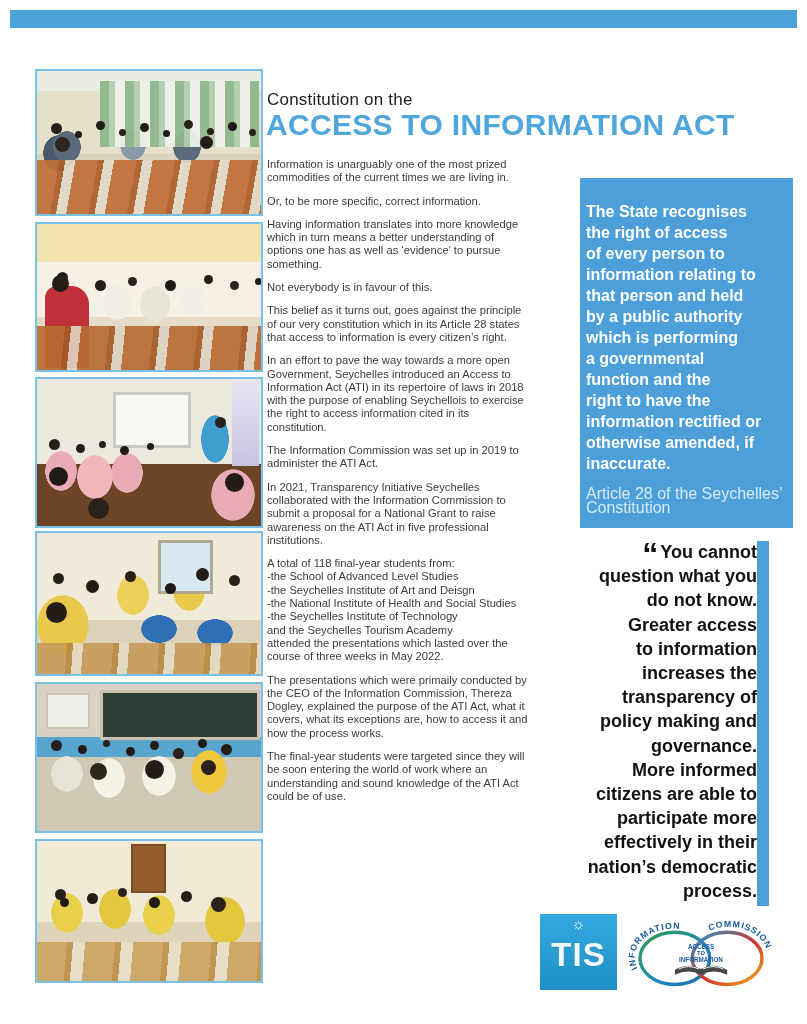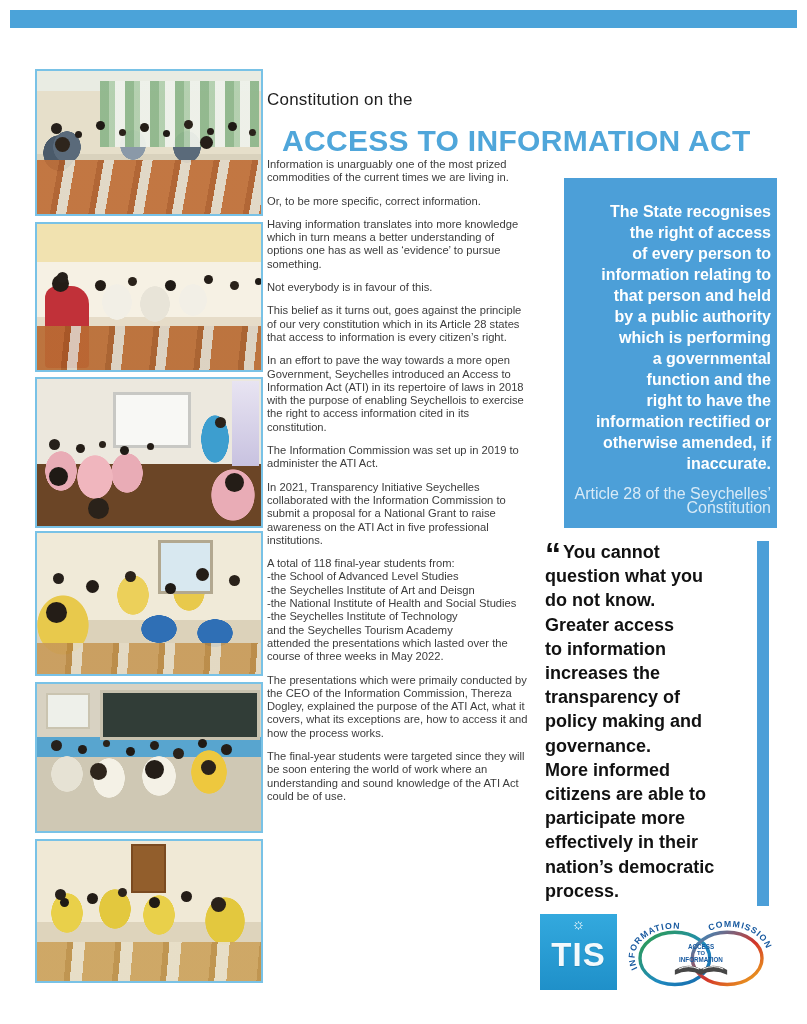--- a/index.html
+++ b/index.html
@@ -98,34 +98,34 @@
         linear-gradient(180deg,#f0e9d6 0 58%,#ded4bc 58% 100%);}
   .p6:before{left:42%;top:2%;width:14%;height:32%;background:#925e2c;border:2px solid #7a4a20;}
   .p6:after{left:0;right:0;bottom:0;height:28%;opacity:.92;
       background:repeating-linear-gradient(95deg,#cda45f 0 30px,#bd9048 30px 36px,#e8dfc8 36px 48px);}
   .p6 .heads{left:18px;top:48px;box-shadow:32px 4px 0 0 #231c16,62px -2px 0 -1px #2a221a,
       94px 8px 0 0 #1f1a15,126px 2px 0 0 #241d17,158px 10px 0 2px #2a221a,4px 8px 0 -1px #1f1a15;}
 
   
   .kicker{position:absolute;left:267px;top:90px;margin:0;font-size:17px;font-weight:normal;
           color:#1e1e1e;letter-spacing:.2px;}
-  .title{position:absolute;left:266px;top:108px;margin:16px;font-size:30px;font-weight:bold;
+  .title{position:absolute;left:266px;top:108px;margin:0;font-size:30px;font-weight:bold;
          color:#4FA6DA;white-space:nowrap;letter-spacing:.3px;}
   .article{position:absolute;left:267px;top:158px;width:262px;color:#3c3c3c;
            font-size:11.2px;line-height:13.3px;}
   .article p{margin:0 0 10px;white-space:pre-line;}
 
   
-  .constitution-box{position:absolute;left:564px;top:178px;width:213px;height:350px;
-      background:#4C9FD8;color:#fff;box-sizing:border-box;padding:23px 6px 0;text-align:right;}
+  .constitution-box{position:absolute;left:580px;top:178px;width:213px;height:350px;
+      background:#4C9FD8;color:#fff;box-sizing:border-box;padding:23px 6px 0;text-align:left;}
   .box-text{font-size:16px;line-height:21px;font-weight:bold;white-space:pre-line;}
   .box-attrib{margin-top:13px;font-size:16px;line-height:14px;color:rgba(255,255,255,.78);
       white-space:pre-line;}
 
-  .pullquote{position:absolute;left:545px;top:540px;width:212px;text-align:left;
+  .pullquote{position:absolute;left:545px;top:540px;width:212px;text-align:right;
       color:#111;font-weight:bold;font-size:18px;line-height:24.2px;}
   .qtext{white-space:pre-line;}
   .qmark{font-size:32px;line-height:0;vertical-align:-7px;margin-right:2px;}
   .quote-bar{position:absolute;left:757px;top:541px;width:12px;height:365px;background:#4C9FD8;}
 
   
   .tis-logo{position:absolute;left:540px;top:914px;width:77px;height:76px;
       background:linear-gradient(180deg,#33a9de,#1f90c9);text-align:center;}
   .tis-sun{position:absolute;left:0;right:0;top:2px;color:#fff;font-size:15px;line-height:15px;}
   .tis-label{position:absolute;left:0;right:0;top:22px;color:rgba(255,255,255,.95);

